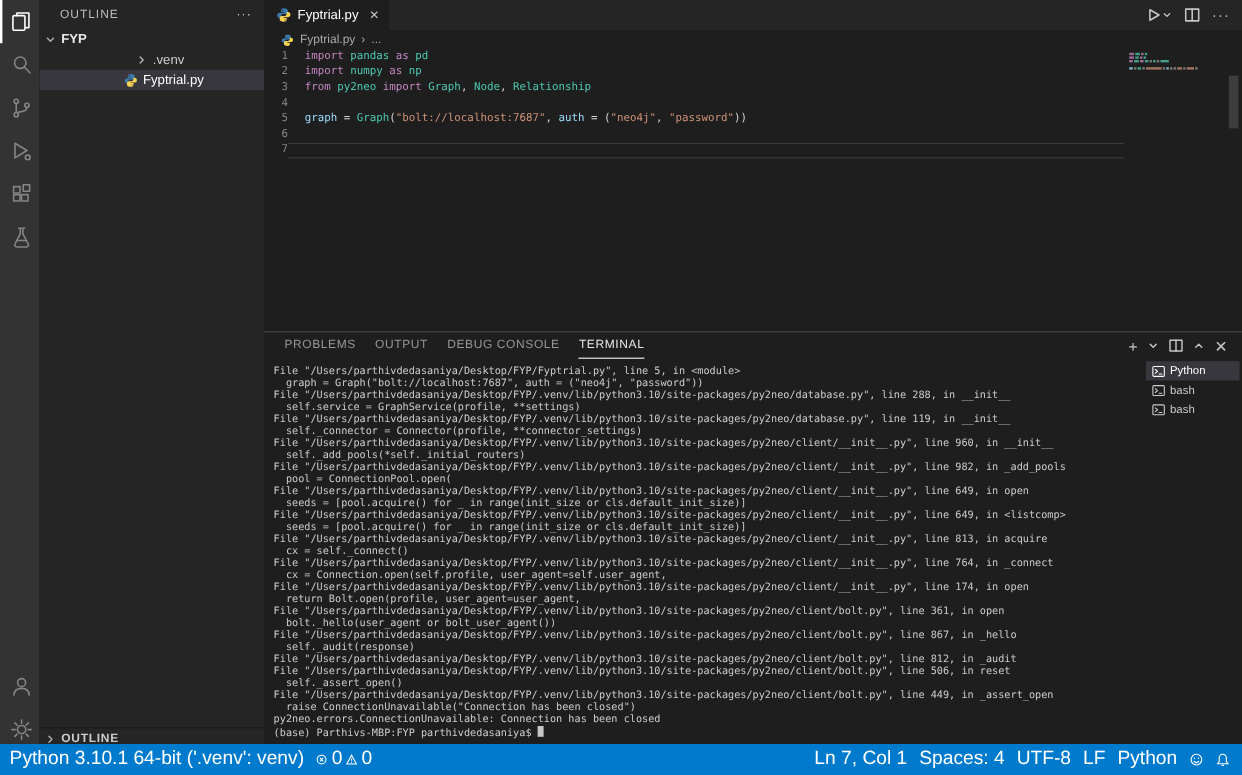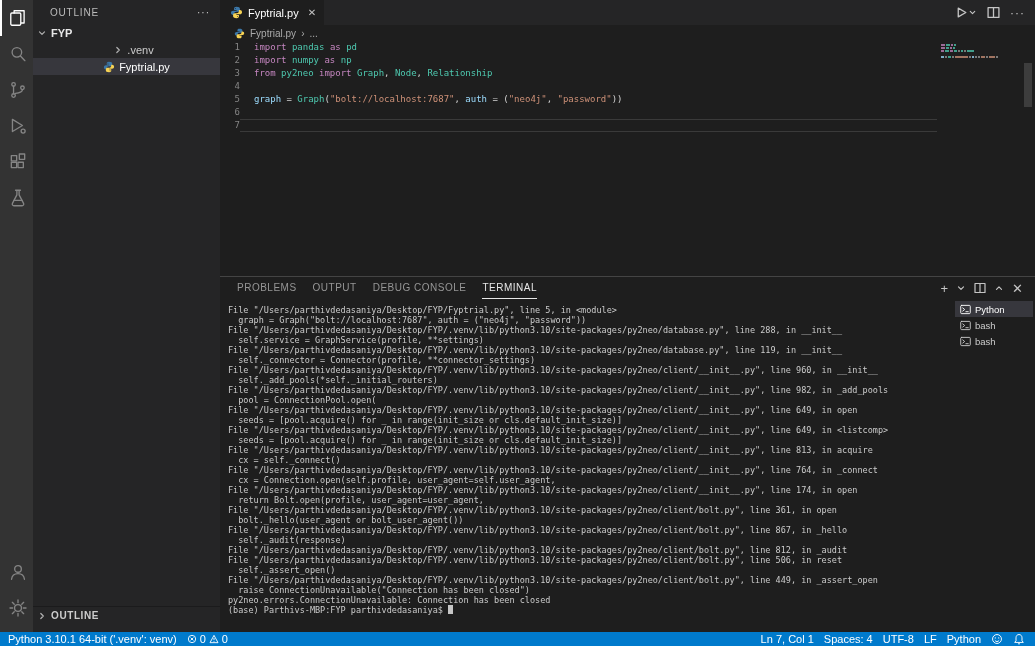--- a/index.html
+++ b/index.html
@@ -63,23 +63,23 @@
   .term-out { padding:6px 0 0 8px; font-family:"DejaVu Sans Mono", monospace; font-size:8.5px; line-height:10px; color:#cccccc; }
   .tline { white-space:pre; height:10px; }
   .tcursor { display:inline-block; width:5px; height:9px; background:#c6c6c6; vertical-align:-1px; }
   .term-list { position:absolute; right:2px; top:24px; width:78px; font-size:9.5px; }
   .trow { height:16px; display:flex; align-items:center; gap:4px; padding-left:5px; color:#cccccc; cursor:pointer; }
   .trow.selected { background:#37373d; color:#ffffff; }
   .ticon { width:11px; height:11px; flex:none; }
   .ticon .stroke { stroke-width:1; }
 
   
-  .statusbar { position:absolute; left:0; bottom:0; width:1035px; height:14px; background:#007acc; color:#ffffff; display:flex; align-items:center; font-size:11px; }
+  .statusbar { position:absolute; left:0; bottom:0; width:1035px; height:26px; background:#007acc; color:#ffffff; display:flex; align-items:center; font-size:16px; }
   .sb-left { display:flex; align-items:center; gap:10px; padding-left:8px; }
-  .sb-right { margin-left:auto; display:flex; align-items:flex-start; gap:10px; padding-right:10px; }
+  .sb-right { margin-left:auto; display:flex; align-items:center; gap:10px; padding-right:10px; }
   .st-item { display:flex; align-items:center; gap:3px; cursor:pointer; white-space:nowrap; }
 </style>
 </head>
 <body>
 
 <div id="root">
 
   <nav class="activitybar">
     <div class="ab-item active">
       <span>

